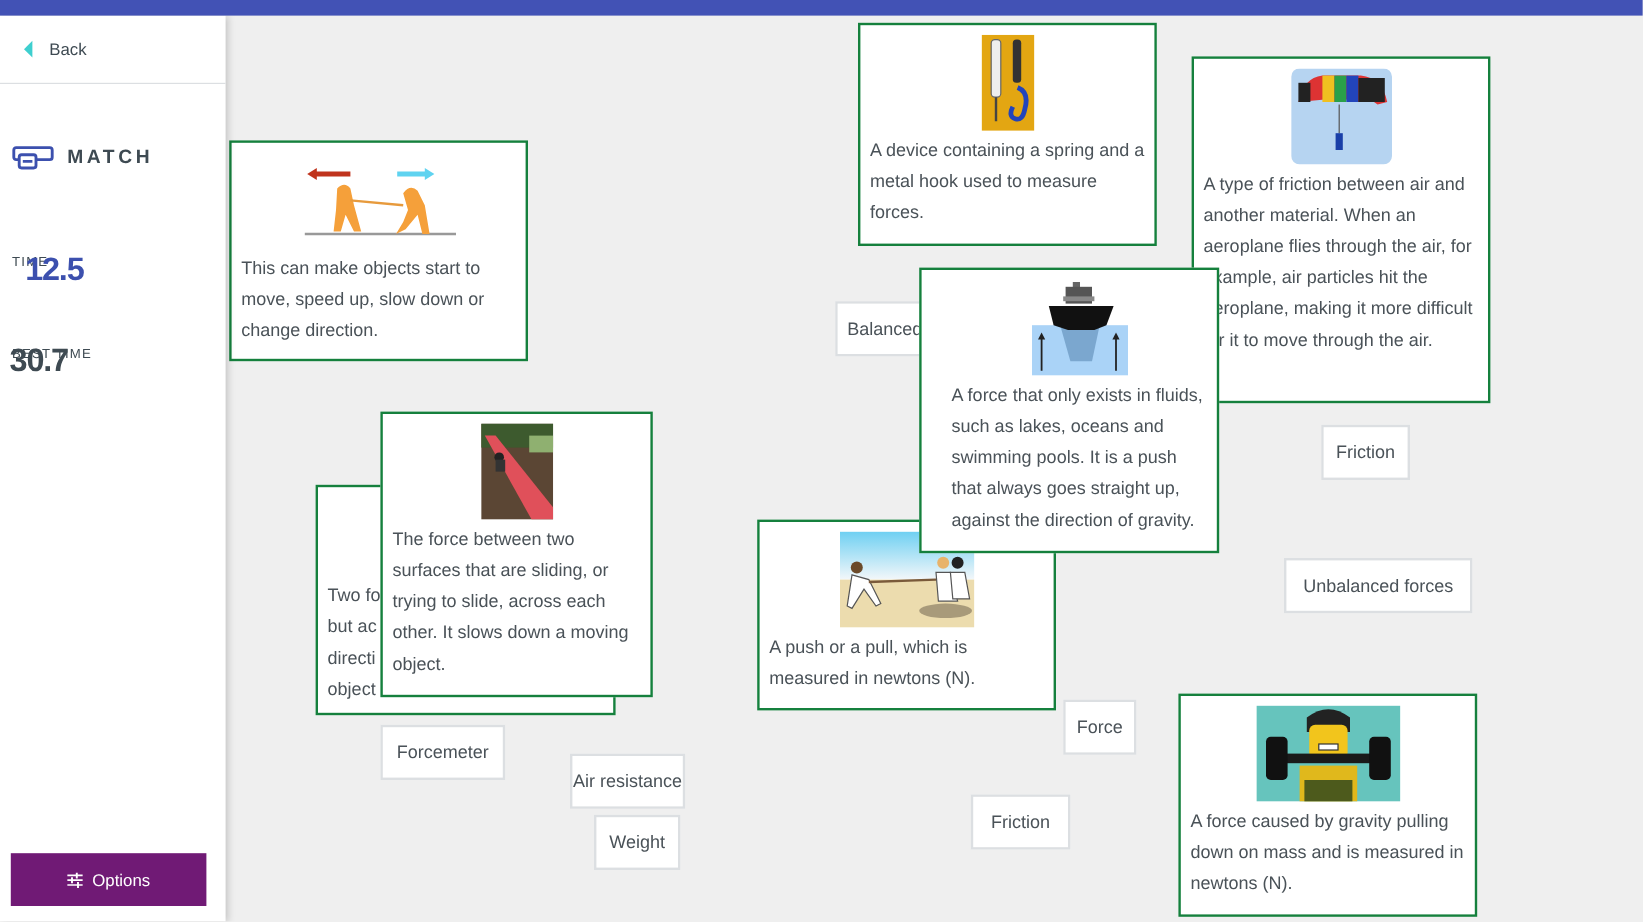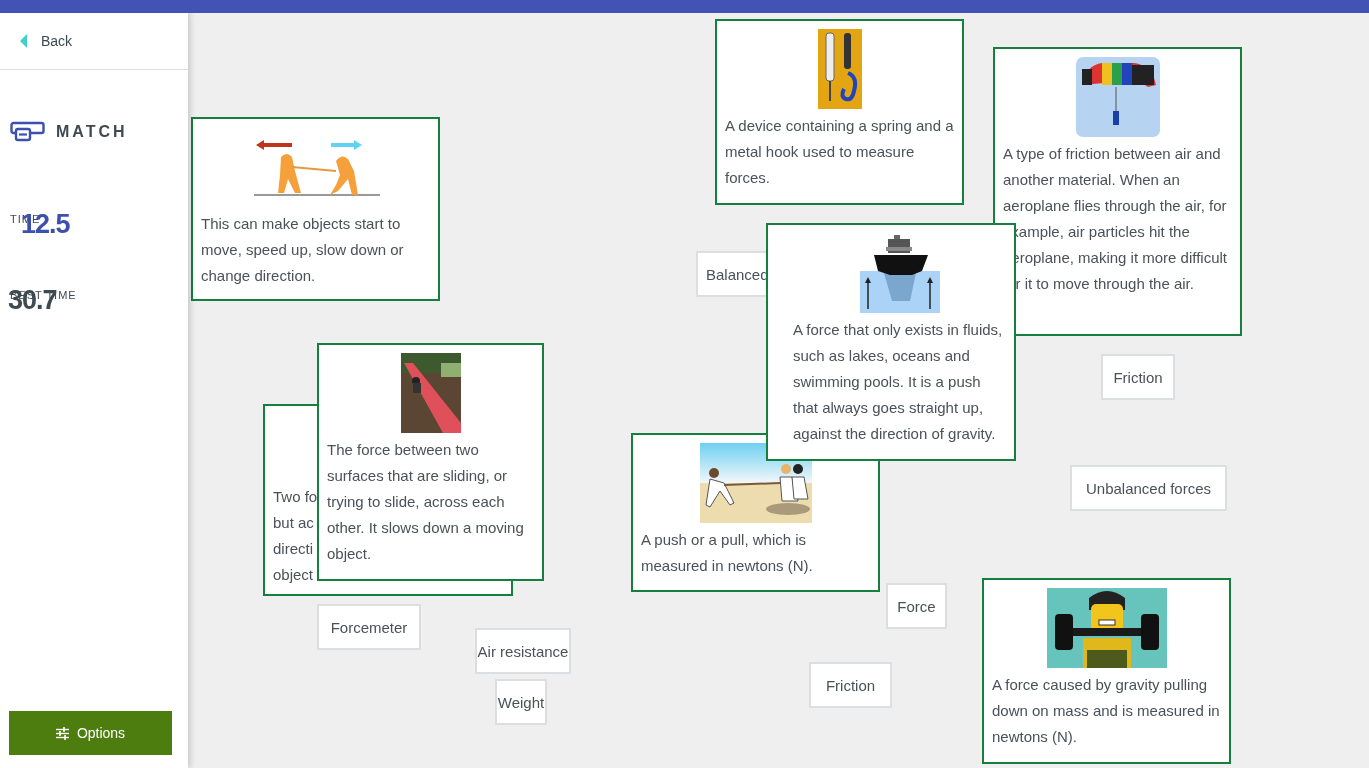--- a/index.html
+++ b/index.html
@@ -10,21 +10,21 @@
   .back { position: absolute; left: 0; top: 0; width: 188px; height: 57px; border-bottom: 1px solid #dcdfe2; display: flex; align-items: center; padding-left: 20px; cursor: pointer; }
   .back .tri { width: 0; height: 0; border-top: 7px solid transparent; border-bottom: 7px solid transparent; border-right: 7px solid #3ecfcf; margin-right: 14px; }
   .back .lbl { font-size: 14px; color: #3e4a52; }
   .mode { position: absolute; left: 10px; top: 108px; display: flex; align-items: center; }
   .mode svg { width: 36px; height: 22px; margin-right: 10px; }
   .mode .lbl { font-size: 16px; letter-spacing: 3px; font-weight: bold; color: #3e4a52; }
   .stat-label { position: absolute; left: 10px; font-size: 11px; letter-spacing: 1px; color: #3e4a52; margin-top: 19px; }
   .stat-val { position: absolute; left: 8px; font-size: 27px; font-weight: bold; letter-spacing: -1px; }
   .time-val { color: #3c50ae; margin-left: 13px; }
   .best-val { color: #3e4a52; }
-  .options-btn { position: absolute; left: 9px; top: 698px; width: 163px; height: 44px; background: #4d7c0f; color: #fff; display: flex; align-items: center; justify-content: center; font-size: 14px; cursor: pointer; border: none; }
+  .options-btn { position: absolute; left: 9px; top: 698px; width: 163px; height: 44px; background: #701a75; color: #fff; display: flex; align-items: center; justify-content: center; font-size: 14px; cursor: pointer; border: none; }
   .options-btn svg { width: 13px; height: 13px; margin-right: 8px; }
 
   .card { position: absolute; background: #fff; border: 2px solid #15803d; padding: 8px 8px 8px 8px; }
   .card .txt { font-size: 15px; line-height: 26px; color: #4a5258; }
   .card .img { margin: 0 auto 6px auto; display: block; }
   .term { position: absolute; background: #fff; border: 2px solid #dcdfe2; display: flex; align-items: center; justify-content: center; font-size: 15px; color: #4a5258; white-space: nowrap; overflow: hidden; padding: 0 8px; }
 </style>
 </head>
 <body>
 
@@ -182,21 +182,21 @@
 </div>
 <div class="term" style="left:1070px; top:465px; width:157px; height:46px;">
   <span>Unbalanced forces</span>
 </div>
 <div class="term" style="left:317px; top:604px; width:104px; height:46px;">
   <span>Forcemeter</span>
 </div>
 <div class="term" style="left:475px; top:628px; width:96px; height:46px;">
   <span>Air resistance</span>
 </div>
-<div class="term" style="left:495px; top:679px; width:52px; height:46px;">
+<div class="term" style="left:495px; top:679px; width:72px; height:46px;">
   <span>Weight</span>
 </div>
 <div class="term" style="left:886px; top:583px; width:61px; height:46px;text-align:center;">
   <span>Force</span>
 </div>
 <div class="term" style="left:809px; top:662px; width:83px; height:46px;">
   <span>Friction</span>
 </div>
 
 </body></html>

